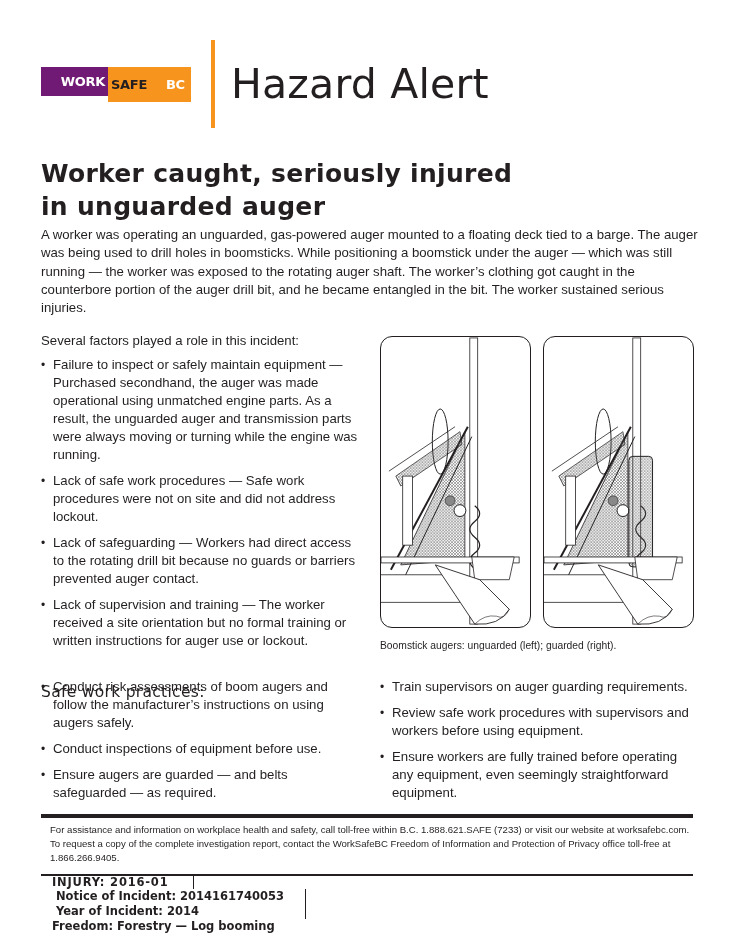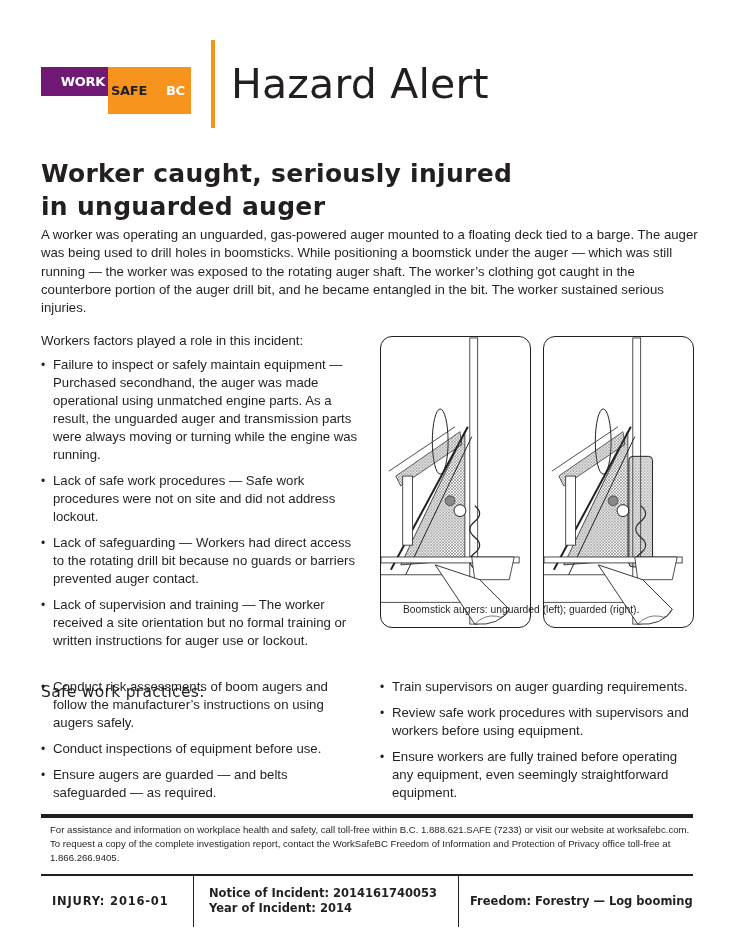--- a/index.html
+++ b/index.html
@@ -2,21 +2,21 @@
 <html><head>
 <meta charset="utf-8">
 <style>
   * { box-sizing: border-box; margin: 0; padding: 0; }
   html, body { width: 733px; height: 950px; background: #ffffff; overflow: hidden; }
   body { position: relative; font-family: "DejaVu Sans", sans-serif; color: #231f20; }
 
   
   .logo { position: absolute; left: 41px; top: 67px; width: 150px; height: 29px; display: flex; }
   .logo-work { background: #701a75; color: #ffffff; width: 67px; height: 29px; display: flex; align-items: center; justify-content: flex-end; padding-right: 3px; font-family: "DejaVu Sans", sans-serif; font-weight: bold; font-size: 13px; letter-spacing: -0.3px; }
-  .logo-safe { background: #f7941d; color: #231f20; width: 83px; height: 47px; display: flex; align-items: center; padding-left: 3px; font-family: "DejaVu Sans", sans-serif; font-weight: bold; font-size: 13px; letter-spacing: -0.3px; }
+  .logo-safe { background: #f7941d; color: #231f20; width: 83px; height: 35px; display: flex; align-items: center; padding-left: 3px; font-family: "DejaVu Sans", sans-serif; font-weight: bold; font-size: 13px; letter-spacing: -0.3px; }
   .logo-safe .bc { color: #ffffff; margin-left: 19px; }
   .orange-bar { position: absolute; left: 211px; top: 40px; width: 4px; height: 88px; background: #f7941d; }
   .hazard-title { position: absolute; left: 231px; top: 54px; font-family: "DejaVu Sans", sans-serif; font-size: 41px; font-weight: normal; color: #231f20; letter-spacing: 0.2px; line-height: 60px; }
 
   
   .headline { position: absolute; left: 41px; top: 157px; width: 520px; font-family: "DejaVu Sans", sans-serif; font-weight: bold; font-size: 25px; line-height: 33px; color: #231f20; letter-spacing: 0.3px; }
 
   
   .intro { position: absolute; left: 41px; top: 226px; width: 660px; font-family: "Liberation Sans", sans-serif; font-size: 13.2px; line-height: 18.3px; color: #231f20; }
 
@@ -26,32 +26,32 @@
   ul.bullets li { position: relative; padding-left: 12px; font-family: "Liberation Sans", sans-serif; font-size: 13.2px; line-height: 18px; margin-bottom: 8px; }
   ul.bullets li::before { content: "•"; position: absolute; left: 0; top: 0; font-size: 12px; }
 
   .factors { position: absolute; left: 41px; top: 356px; width: 318px; }
 
   
   .panel { position: absolute; top: 336px; width: 151px; height: 292px; border: 1.6px solid #231f20; border-radius: 12px; overflow: hidden; background: #fff; }
   .panel.left { left: 380px; }
   .panel.right { left: 543px; }
   .panel svg { display: block; width: 100%; height: 100%; }
-  .caption { position: absolute; left: 380px; top: 604px; font-family: "Liberation Sans", sans-serif; font-size: 10.3px; color: #231f20; margin-left: 23px; }
+  .caption { position: absolute; left: 380px; top: 640px; font-family: "Liberation Sans", sans-serif; font-size: 10.3px; color: #231f20; }
 
   
   .swp-heading { position: absolute; left: 41px; top: 651px; font-family: "DejaVu Sans", sans-serif; font-size: 15.5px; font-weight: normal; color: #231f20; letter-spacing: 0.3px; margin-top: 32px; }
   .swp-left { position: absolute; left: 41px; top: 678px; width: 318px; }
   .swp-right { position: absolute; left: 380px; top: 678px; width: 320px; }
 
   
   .rule-thick { position: absolute; left: 41px; top: 814px; width: 652px; height: 4px; background: #231f20; }
   .footer-note { position: absolute; left: 50px; top: 823px; width: 640px; font-family: "Liberation Sans", sans-serif; font-size: 9.6px; line-height: 14px; color: #231f20; }
   .rule-thin { position: absolute; left: 41px; top: 874px; width: 652px; height: 1.5px; background: #231f20; }
-  .meta-row { position: absolute; left: 41px; top: 875px; width: 652px; height: 52px; display: flex; }
+  .meta-row { position: absolute; left: 41px; top: 875px; width: 652px; height: 52px; display: flex; flex-direction: column; }
   .meta-cell { display: flex; flex-direction: column; justify-content: center; font-family: "DejaVu Sans", sans-serif; color: #231f20; }
   .meta-cell.c1 { width: 153px; padding-left: 11px; font-weight: bold; font-size: 11.5px; letter-spacing: 0.8px; border-right: 1.5px solid #231f20; }
   .meta-cell.c2 { width: 265px; padding-left: 15px; font-weight: bold; font-size: 11.5px; line-height: 15px; border-right: 1.5px solid #231f20; }
   .meta-cell.c3 { flex: 1; padding-left: 11px; font-weight: bold; font-size: 11.5px; }
 </style>
 </head>
 <body>
 
 <div class="logo">
   <div class="logo-work">WORK</div>
@@ -63,21 +63,21 @@
 <div class="orange-bar"></div>
 <h1 class="hazard-title">Hazard Alert</h1>
 
 <h2 class="headline">
   <span>Worker caught, seriously injured</span><br>
   <span>in unguarded auger</span>
 </h2>
 
 <p class="intro">A worker was operating an unguarded, gas-powered auger mounted to a floating deck tied to a barge. The auger was being used to drill holes in boomsticks. While positioning a boomstick under the auger — which was still running — the worker was exposed to the rotating auger shaft. The worker’s clothing got caught in the counterbore portion of the auger drill bit, and he became entangled in the bit. The worker sustained serious injuries.</p>
 
-<p class="factors-lead">Workers factors played a role in this incident:</p>
+<p class="factors-lead">Several factors played a role in this incident:</p>
 <ul class="bullets factors">
   <li>Failure to inspect or safely maintain equipment — Purchased secondhand, the auger was made operational using unmatched engine parts. As a result, the unguarded auger and transmission parts were always moving or turning while the engine was running.</li>
   <li>Lack of safe work procedures — Safe work procedures were not on site and did not address lockout.</li>
   <li>Lack of safeguarding — Workers had direct access to the rotating drill bit because no guards or barriers prevented auger contact.</li>
   <li>Lack of supervision and training — The worker received a site orientation but no formal training or written instructions for auger use or lockout.</li>
 </ul>
 
 <div class="panel left">
   <svg viewBox="0 0 151 292">
     <defs>

